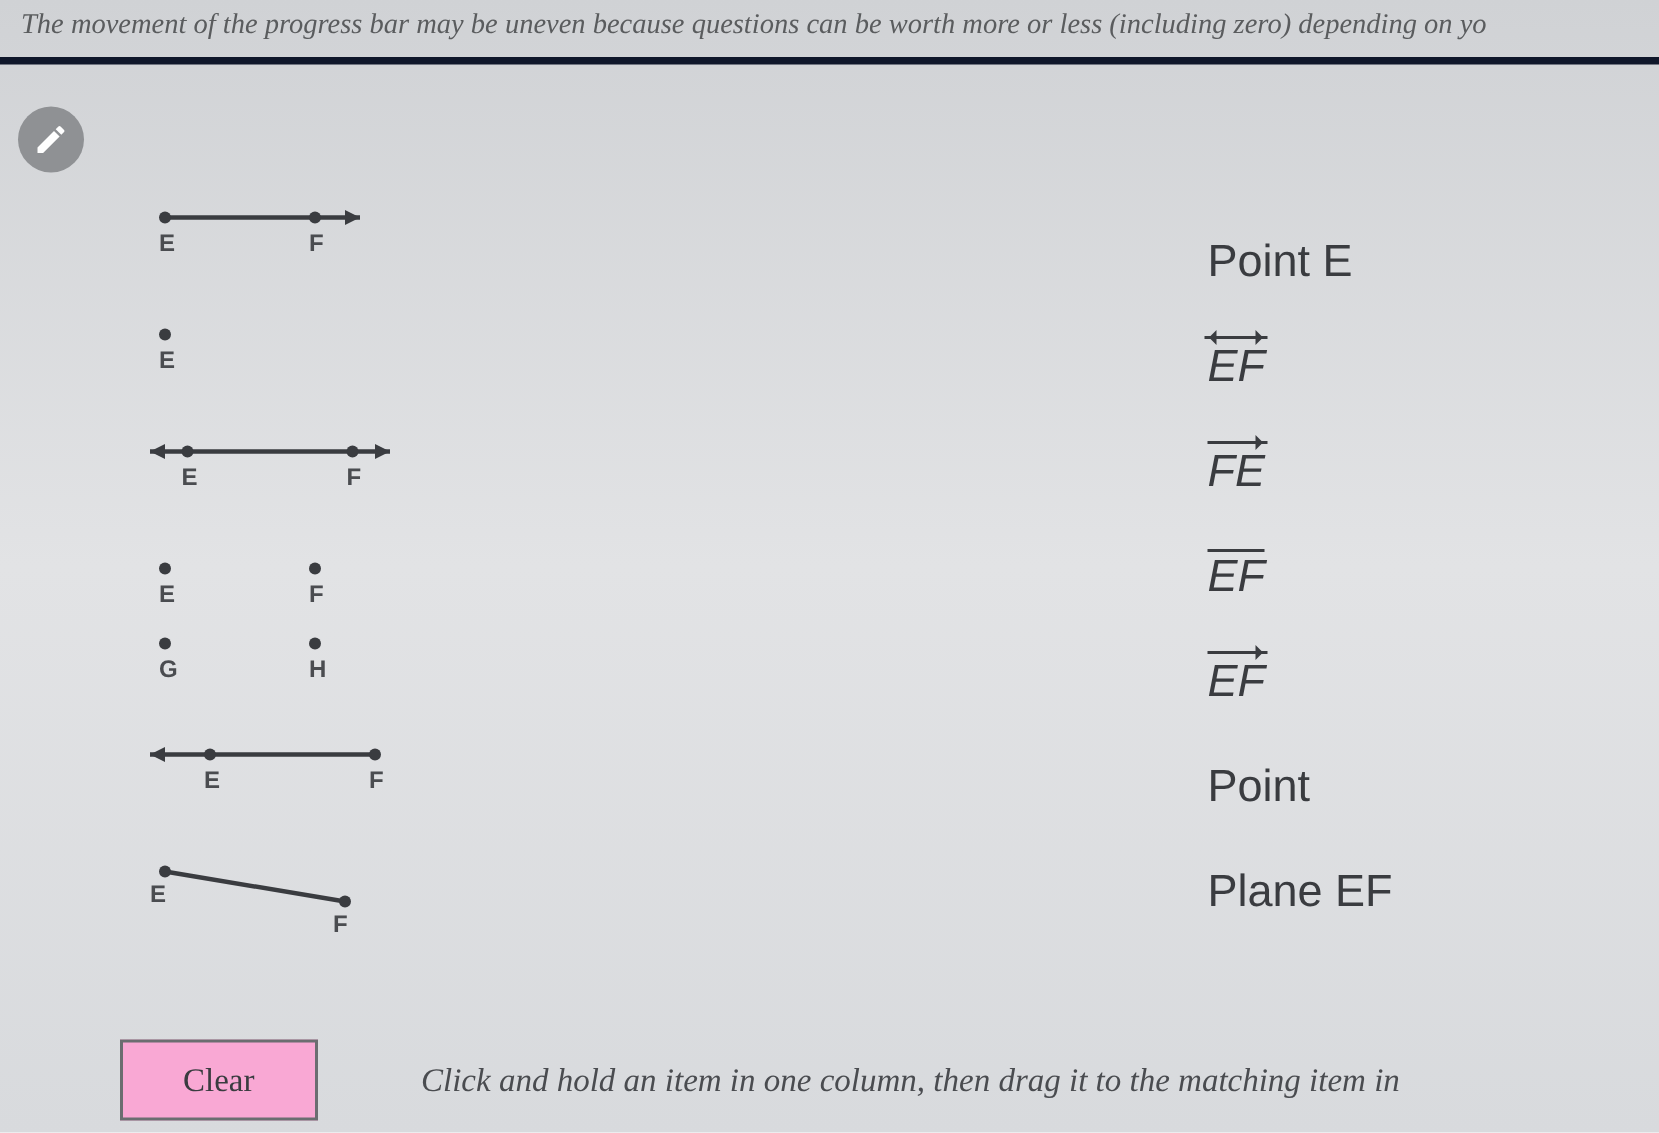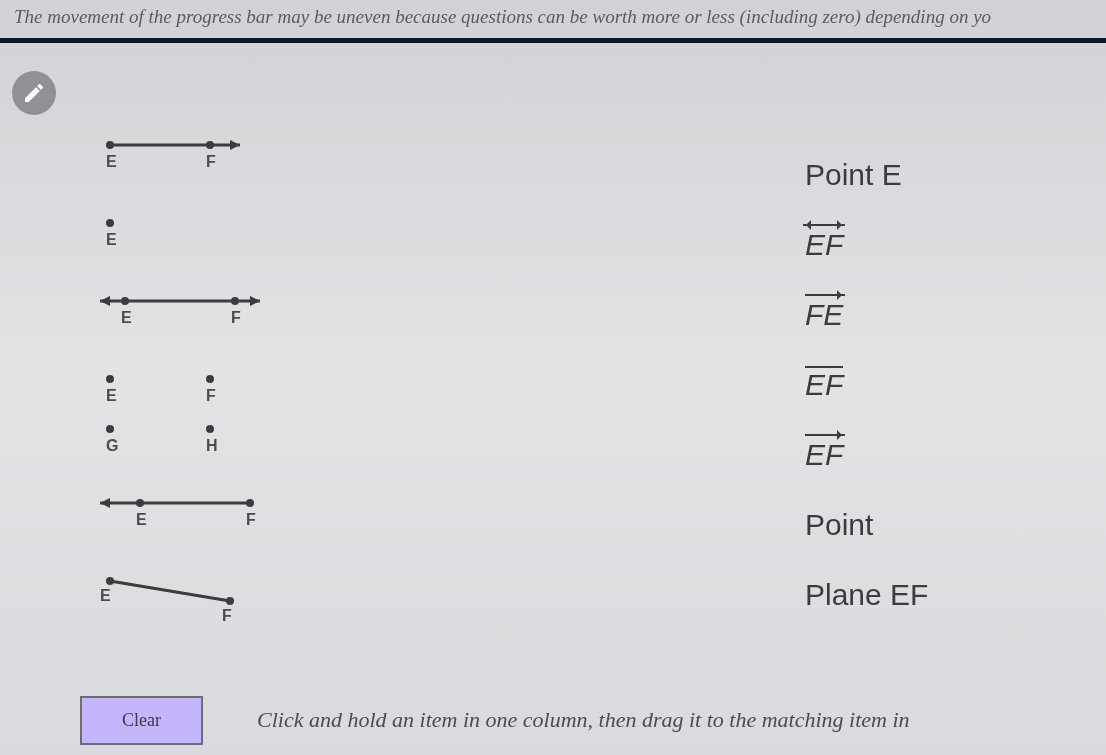--- a/index.html
+++ b/index.html
@@ -127,32 +127,32 @@
     position: absolute;
     bottom: 0;
     left: 80px;
     right: 0;
     display: flex;
     align-items: center;
     height: 70px;
   }
   .clear-btn {
     border: 2px solid #6b6d70;
-    background: #c4b5fd;
+    background: #f9a8d4;
     font-family: Georgia, serif;
-    font-size: 18px;
+    font-size: 22px;
     color: #3a3c40;
     padding: 12px 40px;
     cursor: pointer;
   }
   .hint-text {
     font-style: italic;
     color: #4a4c50;
     font-size: 22px;
-    padding-left: 54px;
+    padding-left: 69px;
     white-space: nowrap;
     overflow: hidden;
   }
   svg.fig { overflow: visible; }
   .fig-label {
     font-family: Arial, sans-serif;
     font-size: 16px;
     font-weight: bold;
     fill: #4a4c50;
   }

